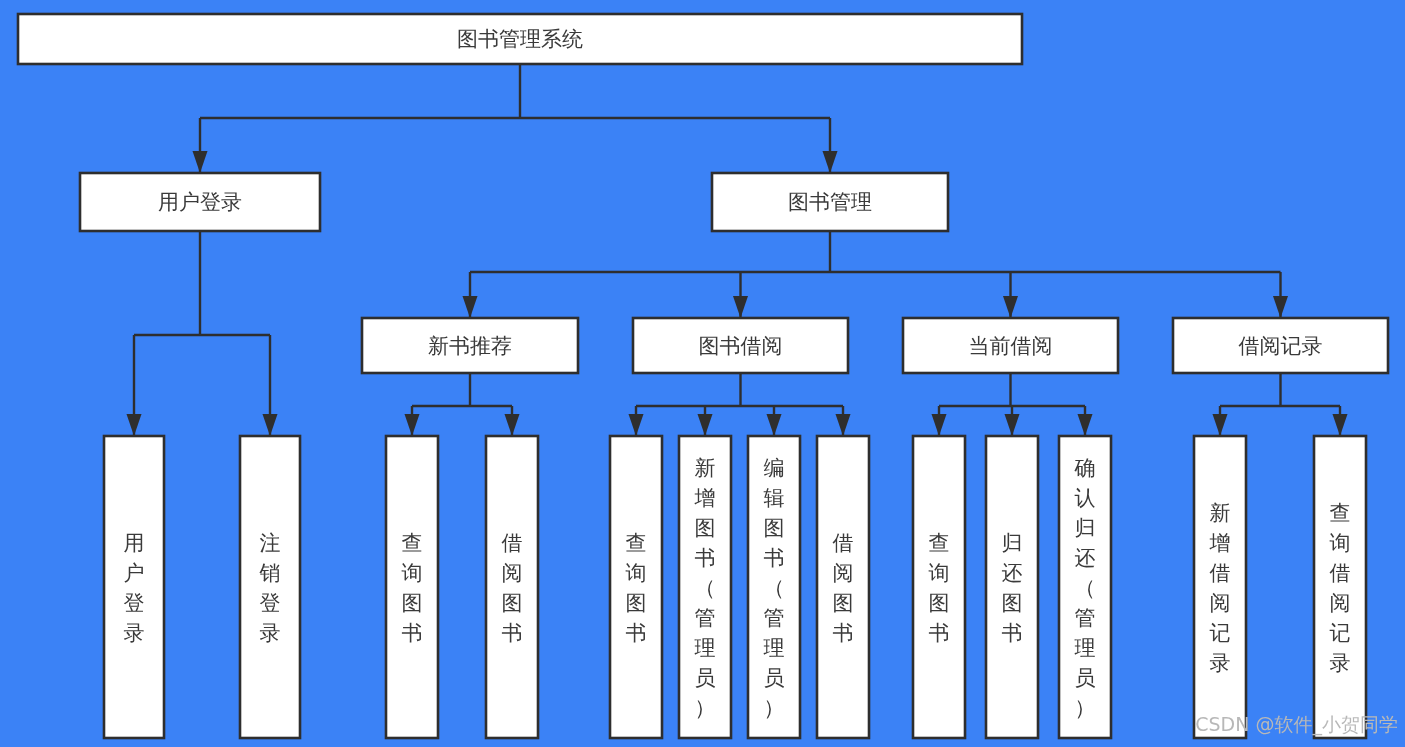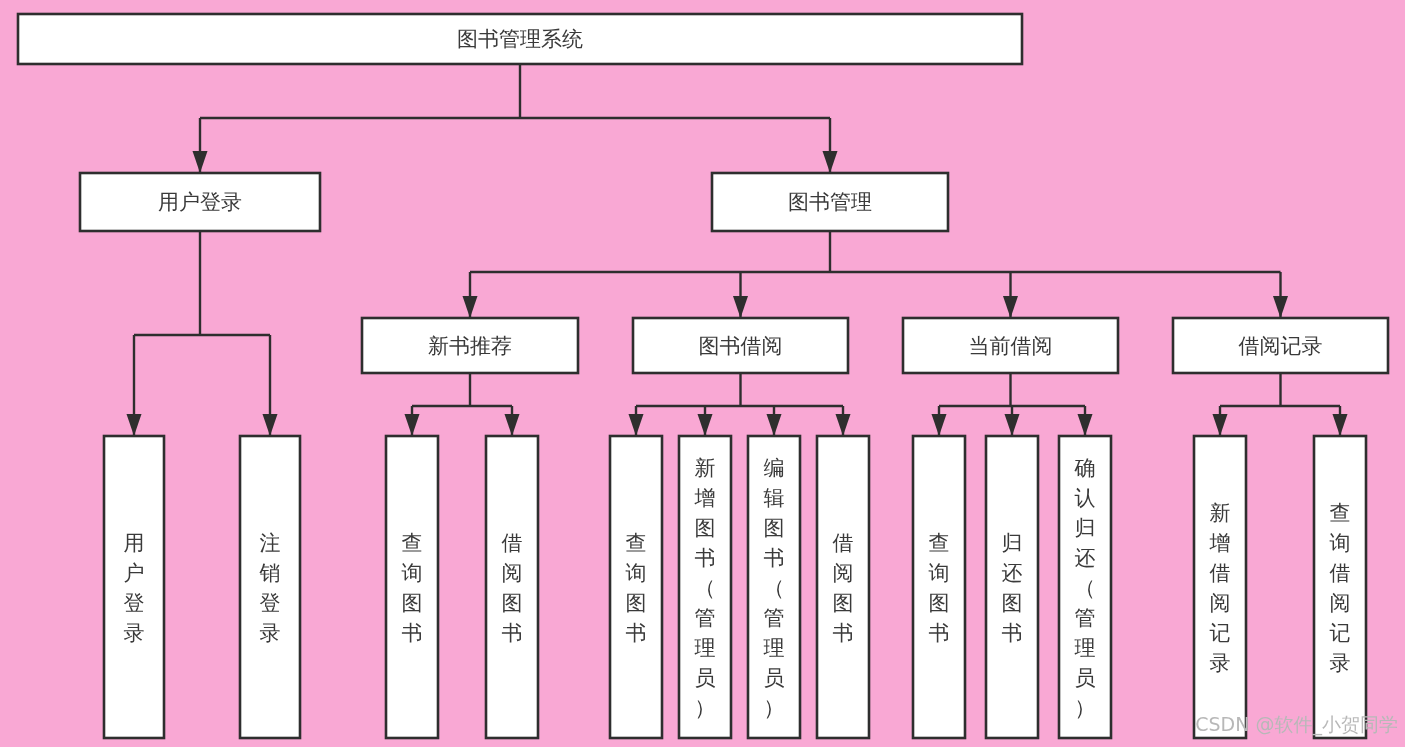--- a/index.html
+++ b/index.html
@@ -10,21 +10,21 @@
   body {
     width: 1405px;
     height: 747px;
     overflow: hidden;
     font-family: "DejaVu Sans", "Liberation Sans", sans-serif;
   }
   #diagram-root {
     position: relative;
     width: 1405px;
     height: 747px;
-    background: #f9a8d4;
+    background: #3b82f6;
   }
   svg.diagram-canvas {
     position: absolute;
     top: 0;
     left: 0;
     width: 1405px;
     height: 747px;
     display: block;
   }
   .node-box {

